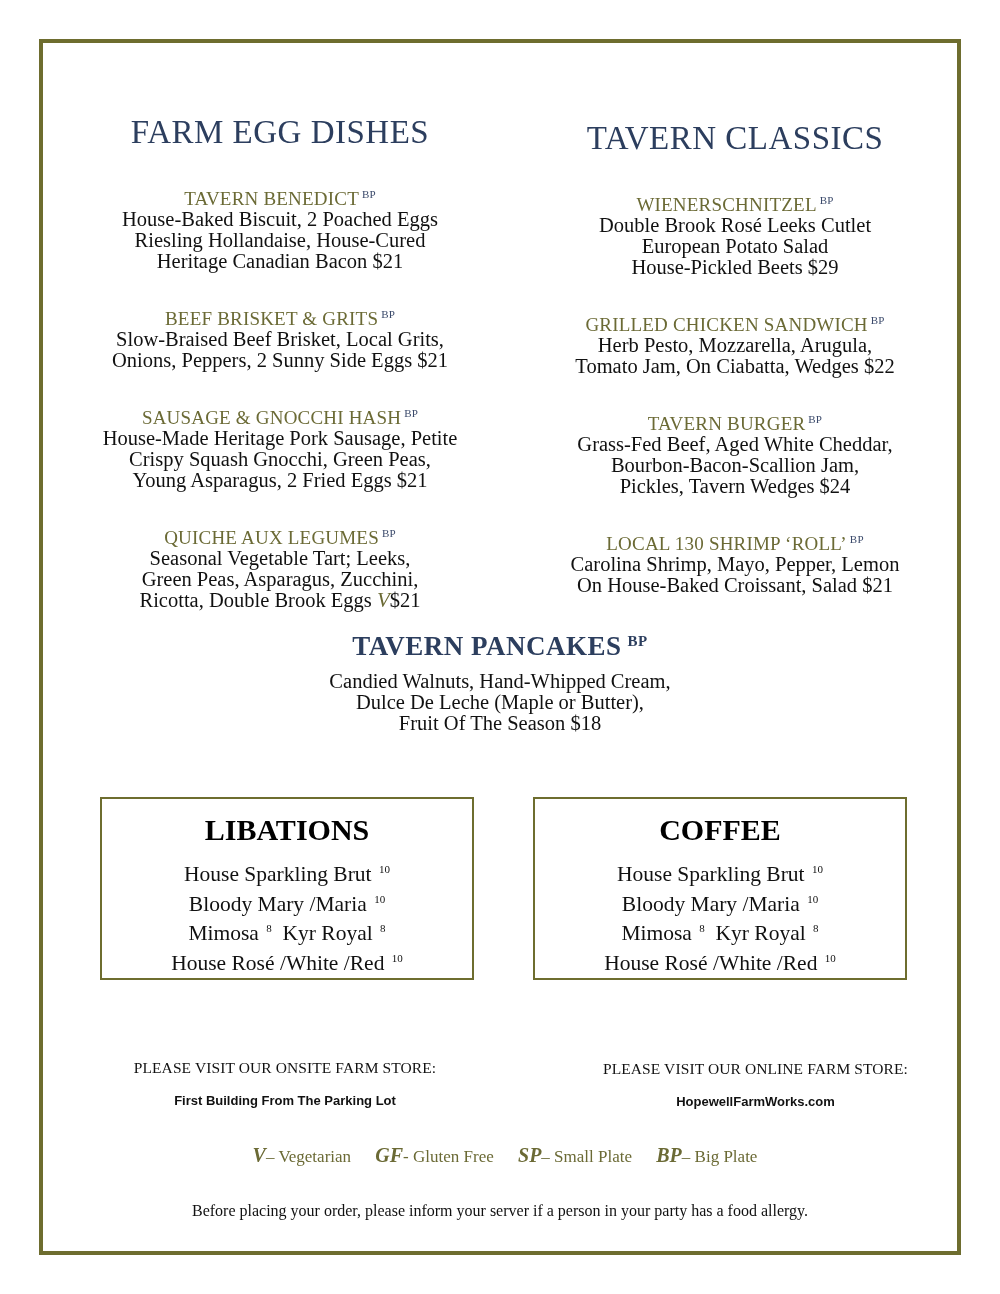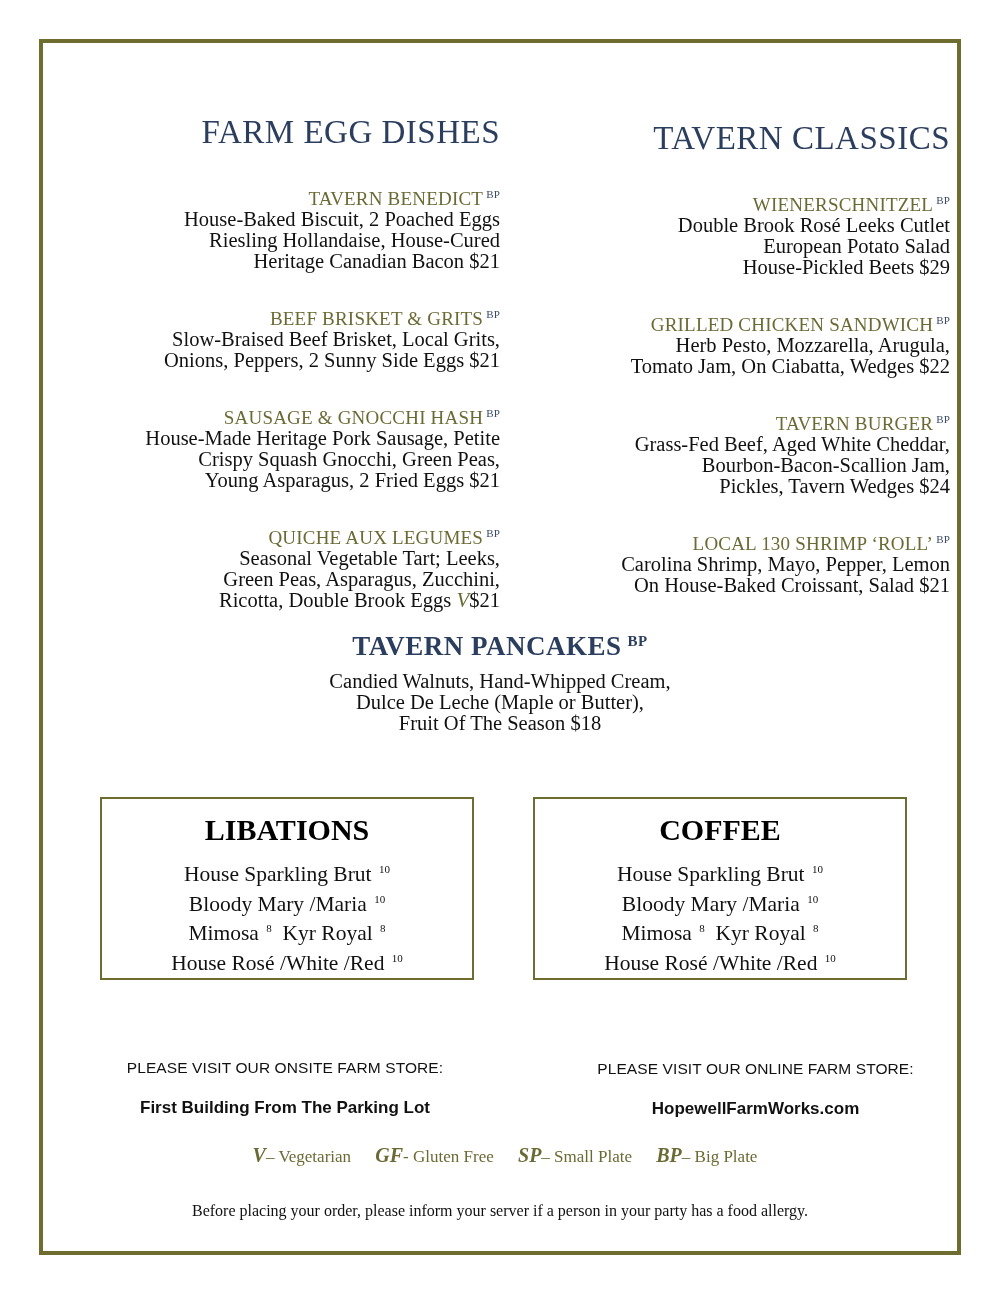--- a/index.html
+++ b/index.html
@@ -1,21 +1,21 @@
 <!DOCTYPE html>
 <html><head>
 <meta charset="utf-8">
 <style>
   * { margin: 0; padding: 0; box-sizing: border-box; }
   html, body { width: 1000px; height: 1294px; background: #ffffff; }
   body { position: relative; font-family: "DejaVu Serif", "Liberation Serif", serif; color: #111; overflow: hidden; }
 
   .frame { position: absolute; left: 39px; top: 39px; width: 922px; height: 1216px; border: 4px solid #6e6d2f; }
 
-  .col { position: absolute; text-align: right; }
+  .col { position: absolute; text-align: center; }
   .col-left { left: 60px; width: 440px; top: 112px; }
   .col-right { left: 520px; width: 430px; top: 118px; }
 
   .section-title { font-family: "Liberation Serif", serif; color: #2c3e5e; font-size: 33px; letter-spacing: 0.5px; font-weight: normal; line-height: 40px; }
   .col-left .section-title { margin-bottom: 21px; }
   .col-right .section-title { margin-bottom: 22px; }
 
   .item { margin-bottom: 20px; }
   .item-name { font-family: "Liberation Serif", serif; color: #6b6a35; font-size: 19px; line-height: 21px; letter-spacing: 0.2px; margin-top: 32px; }
   .item-name .bp { font-size: 11px; color: #3b4a6b; vertical-align: 7px; margin-left: 3px; }
@@ -30,22 +30,22 @@
   .box { position: absolute; top: 797px; width: 374px; height: 183px; border: 2.5px solid #6e6d2f; text-align: center; }
   .box-libations { left: 100px; }
   .box-coffee { left: 533px; }
   .box .box-title { font-family: "Liberation Serif", serif; font-weight: bold; color: #000000; font-size: 30px; line-height: 34px; margin-top: 14px; margin-bottom: 10px; }
   .box .line { font-family: "Liberation Serif", serif; font-size: 21.5px; line-height: 24.5px; color: #111; }
   .box .line sup { font-size: 11px; vertical-align: 8px; margin-left: 2px; }
 
   .store { position: absolute; text-align: center; }
   .store-left { left: 100px; width: 370px; top: 1058px; }
   .store-right { left: 568px; width: 375px; top: 1059px; }
-  .store .label { font-family: Liberation Sans, sans-serif; font-size: 15.5px; line-height: 20px; color: #111; letter-spacing: 0.1px; }
-  .store .value { font-family: "Liberation Sans", sans-serif; font-weight: bold; font-size: 17px; line-height: 20px; margin-top: 20px; color: #111; text-align: center; }
+  .store .label { font-family: Liberation Serif, serif; font-size: 15.5px; line-height: 20px; color: #111; letter-spacing: 0.1px; }
+  .store .value { font-family: "Liberation Sans", sans-serif; font-weight: bold; font-size: 13px; line-height: 20px; margin-top: 13px; color: #111; text-align: center; }
 
   .legend { position: absolute; left: 200px; width: 610px; top: 1142px; text-align: center; font-family: "Liberation Serif", serif; color: #6b6a35; font-size: 17px; line-height: 26px; white-space: nowrap; }
   .legend .entry { display: inline-block; margin: 0 10px; }
   .legend .code { font-style: italic; font-weight: bold; font-size: 20px; }
 
   .allergy { position: absolute; left: 100px; width: 800px; top: 1200px; text-align: center; font-family: Liberation Serif, serif; font-size: 16px; line-height: 22px; color: #111; }
 </style>
 </head>
 <body>
 

